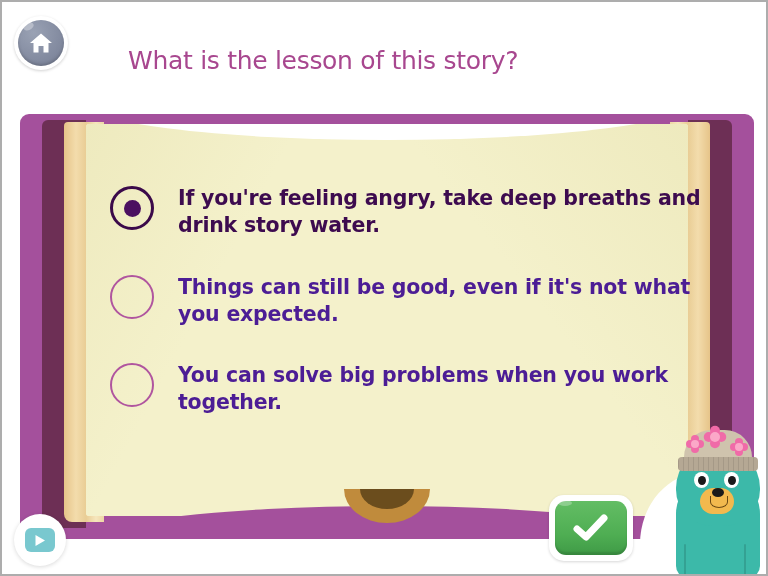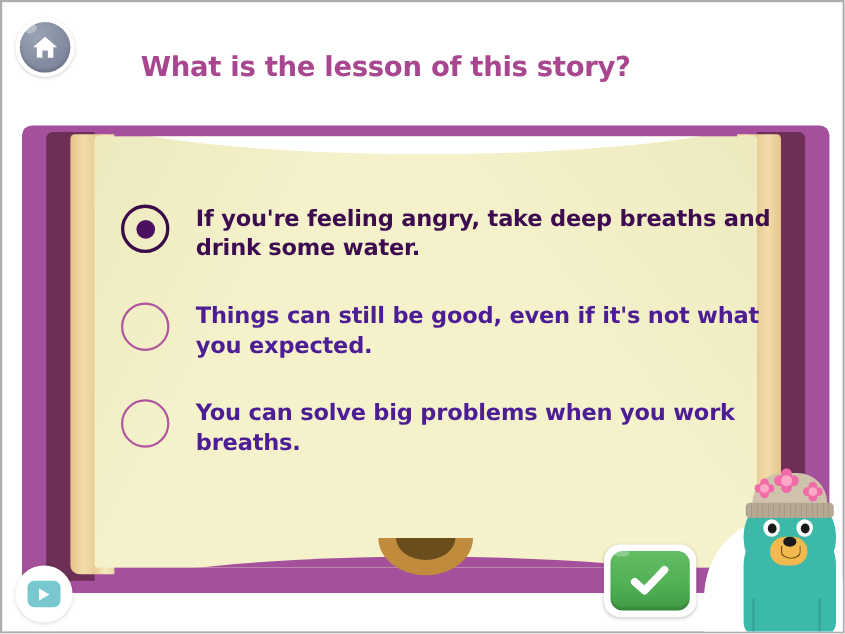--- a/index.html
+++ b/index.html
@@ -21,21 +21,21 @@
     border: 2px solid #adadad;
   }
 
   
   #page-title {
     position: absolute;
     left: 126px;
     top: 44px;
     font-family: "DejaVu Sans", sans-serif;
     font-size: 25px;
-    font-weight: bold;
+    font-weight: normal;
     letter-spacing: -0.3px;
     color: #a8478f;
     white-space: nowrap;
   }
 
   
   #home-button {
     position: absolute;
     left: 12px;
     top: 14px;
@@ -452,31 +452,31 @@
     </div>
 
     <div class="binding-notch"></div>
 
     <div id="options">
 
       <div class="option-row">
         <div class="radio on">
           <div class="dot"></div>
         </div>
-        <div class="option-text selected">If you're feeling angry, take deep breaths and drink some water.</div>
+        <div class="option-text selected">If you're feeling angry, take deep breaths and drink story water.</div>
       </div>
 
       <div class="option-row">
         <div class="radio off"></div>
         <div class="option-text unselected">Things can still be good, even if it's not what you expected.</div>
       </div>
 
       <div class="option-row">
         <div class="radio off"></div>
-        <div class="option-text unselected">You can solve big problems when you work breaths.</div>
+        <div class="option-text unselected">You can solve big problems when you work together.</div>
       </div>
 
     </div>
   </div>
 
   <div id="page-title">What is the lesson of this story?</div>
 
   <div id="home-button">
     <div class="inner">
       <svg width="24" height="22" viewBox="0 0 24 22">

